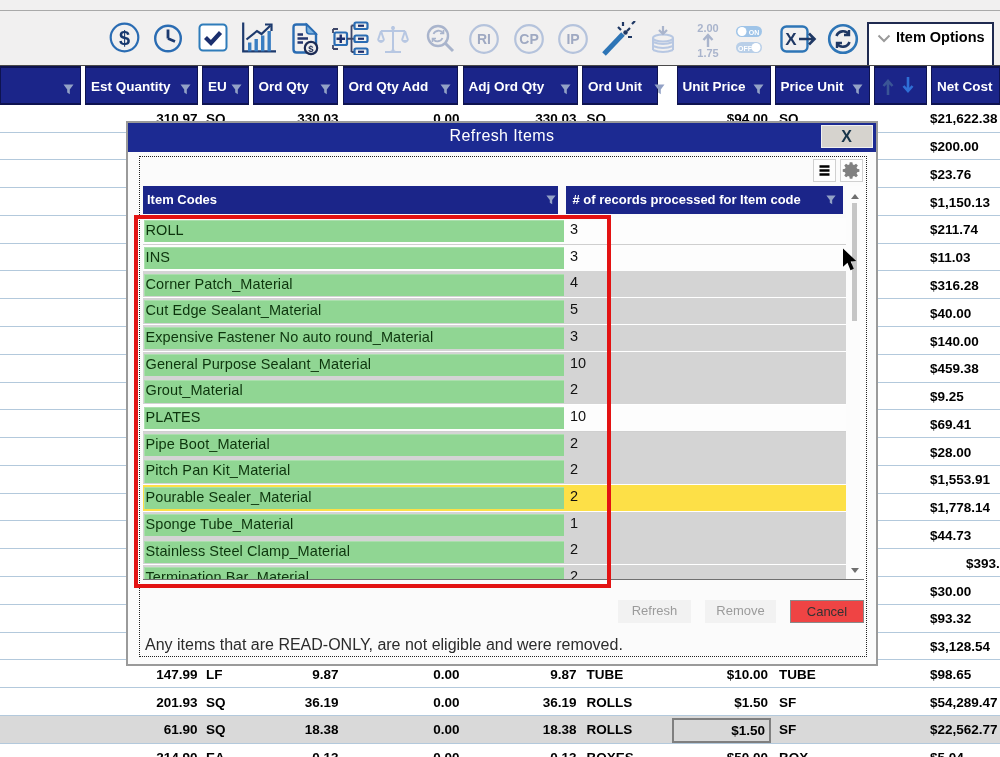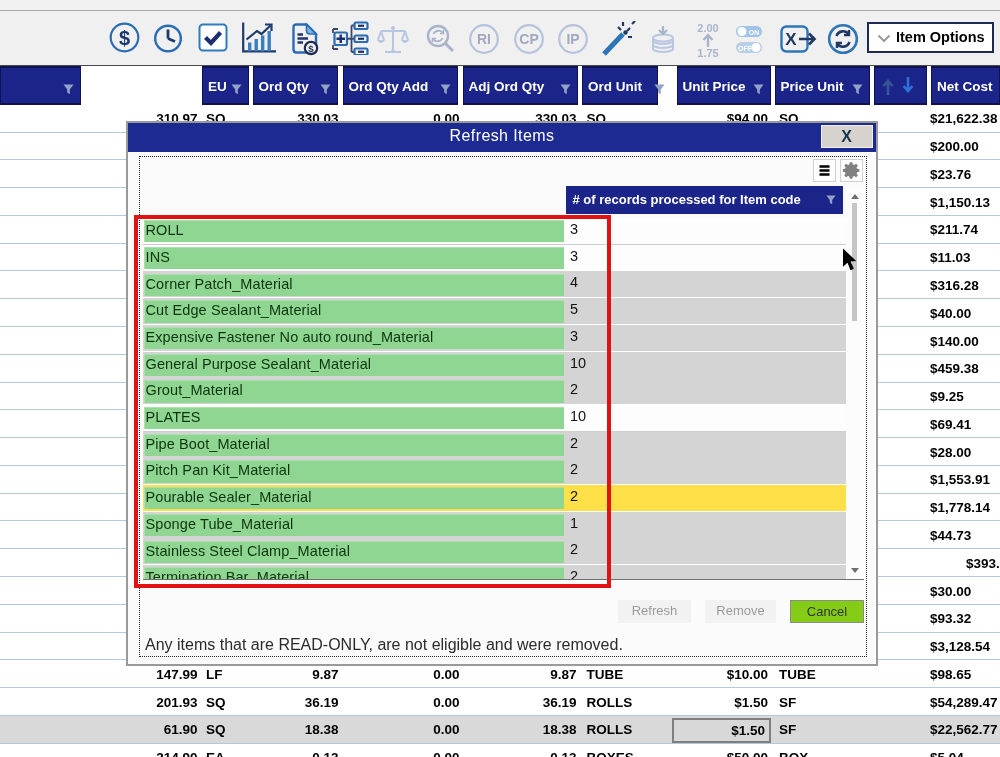--- a/index.html
+++ b/index.html
@@ -150,34 +150,37 @@
         <text x="11" y="20" font-size="17" font-weight="bold" fill="#1f3864" text-anchor="middle" font-family="Liberation Sans">X</text>
         <path d="M19 14 H34 M29 8.5 L34.5 14 L29 19.5" stroke="#1f3864" stroke-width="2.6" fill="none"></path>
       </svg></div>
     <div class="abs" style="left: 827px; top: 23px;"><svg width="32" height="32" viewBox="0 0 32 32">
         <circle cx="16" cy="16" r="13.8" fill="none" stroke="#2e75b6" stroke-width="2.6"></circle>
         <path d="M9.5 13 A7 7 0 0 1 22 11.5" stroke="#1f3864" stroke-width="2.6" fill="none"></path>
         <path d="M22 7 V12 H17" stroke="#1f3864" stroke-width="2.4" fill="none"></path>
         <path d="M22.5 19 A7 7 0 0 1 10 20.5" stroke="#1f3864" stroke-width="2.6" fill="none"></path>
         <path d="M10 25 V20 H15" stroke="#1f3864" stroke-width="2.4" fill="none"></path>
       </svg></div>
-    <div class="abs" style="left: 867px; top: 22px; width: 127px; height: 31px; background: rgb(255, 255, 255); border: 2px solid rgb(31, 42, 80);">
+    <div class="abs" style="left: 867px; top: 22px; width: 127px; height: 46px; background: rgb(255, 255, 255); border: 2px solid rgb(31, 42, 80);">
       <svg style="position:absolute;left:8px;top:10px;" width="14" height="9" viewBox="0 0 14 9">
         <path d="M1.5 1.5 L7 7 L12.5 1.5" stroke="#9a9a9a" stroke-width="2" fill="none"></path>
       </svg>
       <span style="position:absolute;left:27px;top:0;line-height:27px;font-size:14.5px;font-weight:bold;color:#000;">Item Options</span>
     </div>
   </div>
 
 <div id="ghead">
     <div class="hcell" style="left:0px;width:81px;">
       <span class="funnel" style="left:61px;"><svg width="13" height="13" viewBox="0 0 13 13">
           <path d="M1.5 1.5 H11.5 L7.8 6.5 V11.2 L5.2 9.6 V6.5 Z" fill="#93a2c6"></path>
         </svg></span>
     </div>
+    <div class="hcell" style="left:85px;width:113px;">Est Quantity<span class="funnel" style="left:93px;"><svg width="13" height="13" viewBox="0 0 13 13">
+          <path d="M1.5 1.5 H11.5 L7.8 6.5 V11.2 L5.2 9.6 V6.5 Z" fill="#93a2c6"></path>
+        </svg></span></div>
     <div class="hcell" style="left:202px;width:46.5px;">EU<span class="funnel" style="left:26.5px;"><svg width="13" height="13" viewBox="0 0 13 13">
           <path d="M1.5 1.5 H11.5 L7.8 6.5 V11.2 L5.2 9.6 V6.5 Z" fill="#93a2c6"></path>
         </svg></span></div>
     <div class="hcell" style="left:252.5px;width:85.5px;">Ord Qty<span class="funnel" style="left:65.5px;"><svg width="13" height="13" viewBox="0 0 13 13">
           <path d="M1.5 1.5 H11.5 L7.8 6.5 V11.2 L5.2 9.6 V6.5 Z" fill="#93a2c6"></path>
         </svg></span></div>
     <div class="hcell" style="left:342.5px;width:115.5px;">Ord Qty Add<span class="funnel" style="left:95.5px;"><svg width="13" height="13" viewBox="0 0 13 13">
           <path d="M1.5 1.5 H11.5 L7.8 6.5 V11.2 L5.2 9.6 V6.5 Z" fill="#93a2c6"></path>
         </svg></span></div>
     <div class="hcell" style="left:462.5px;width:115.5px;">Adj Ord Qty<span class="funnel" style="left:95.5px;"><svg width="13" height="13" viewBox="0 0 13 13">
@@ -324,20 +327,23 @@
       <div class="inner">X</div>
     </div>
   <div id="dotted"></div>
   <div class="toolbtn" style="left:684.5px; top:36.5px;"><svg width="21" height="21" viewBox="0 0 21 21">
         <path d="M5.5 6.5 H15.5 M5.5 10.5 H15.5 M5.5 14.5 H15.5" stroke="#000" stroke-width="2.6"></path>
       </svg></div>
   <div class="toolbtn" style="left:712px; top:36.5px;"><svg width="21" height="21" viewBox="0 0 24 24">
         <path fill="#808080" d="M12 8.5a3.5 3.5 0 1 0 0 7 3.5 3.5 0 0 0 0-7zm9 5v-3l-2.6-.5a6.7 6.7 0 0 0-.6-1.5l1.5-2.2-2.1-2.1-2.2 1.5c-.5-.3-1-.5-1.5-.6L13 2.5h-3l-.5 2.6c-.5.1-1 .3-1.5.6L5.8 4.2 3.7 6.3l1.5 2.2c-.3.5-.5 1-.6 1.5l-2.6.5v3l2.6.5c.1.5.3 1 .6 1.5l-1.5 2.2 2.1 2.1 2.2-1.5c.5.3 1 .5 1.5.6l.5 2.6h3l.5-2.6c.5-.1 1-.3 1.5-.6l2.2 1.5 2.1-2.1-1.5-2.2c.3-.5.5-1 .6-1.5l2.6-.5z"></path>
       </svg></div>
   <div id="dgrid" style="overflow: hidden;">
+      <div class="dhcell" style="left:0; width:415px; padding-left:4px;">Item Codes<span class="funnel" style="left:402px; top:8px;"><svg width="12" height="12" viewBox="0 0 13 13">
+            <path d="M1.5 1.5 H11.5 L7.8 6.5 V11.2 L5.2 9.6 V6.5 Z" fill="#93a2c6"></path>
+          </svg></span></div>
       <div class="dhcell" style="left:422.5px; width:277.5px; padding-left:7px;"># of records processed for Item code<span class="funnel" style="left:259px; top:8px;"><svg width="12" height="12" viewBox="0 0 13 13">
             <path d="M1.5 1.5 H11.5 L7.8 6.5 V11.2 L5.2 9.6 V6.5 Z" fill="#93a2c6"></path>
           </svg></span></div>
       <div class="drow" style="top:32.0px; background:#fdfdfd;border-bottom:1px solid #cfcfcf;">
         <div class="green">ROLL</div>
         <div class="cnt">3</div>
       </div>
       <div class="drow" style="top:58.7px; background:#fdfdfd;border-bottom:1px solid #cfcfcf;">
         <div class="green">INS</div>
         <div class="cnt">3</div>
@@ -396,19 +402,19 @@
         </svg>
         <div style="position:absolute; left:6px; top:17px; width:5px; height:118px; background:#c6c6c6;"></div>
         <svg width="18" height="12" style="position:absolute;bottom:3px;left:0;">
           <path d="M5 3 L13 3 L9 8 Z" fill="#6e6e6e"></path>
         </svg>
       </div>
     </div>
   <div id="redrect"></div>
   <div class="dbtn" style="left:490px; width:73px;">Refresh</div>
   <div class="dbtn" style="left:577px; width:71px;">Remove</div>
-  <div class="dbtn" style="left:662px; width:74px; background:#84cc16; border:1px solid #8a8a8a; color:#333;">Cancel</div>
+  <div class="dbtn" style="left:662px; width:74px; background:#ef4444; border:1px solid #8a8a8a; color:#333;">Cancel</div>
   <div id="dnote">Any items that are READ-ONLY, are not eligible and were removed.</div>
 </div>
 
 <svg id="cursor" class="abs" style="left:842px; top:248px; z-index:50;" width="17" height="25" viewBox="0 0 17 25">
   <path d="M1 0.5 L1 18.8 L5.5 14.7 L8.5 22.3 L11.8 20.8 L8.7 13.4 L14.2 13 Z" fill="#000"></path>
 </svg>
 
 </body></html>

